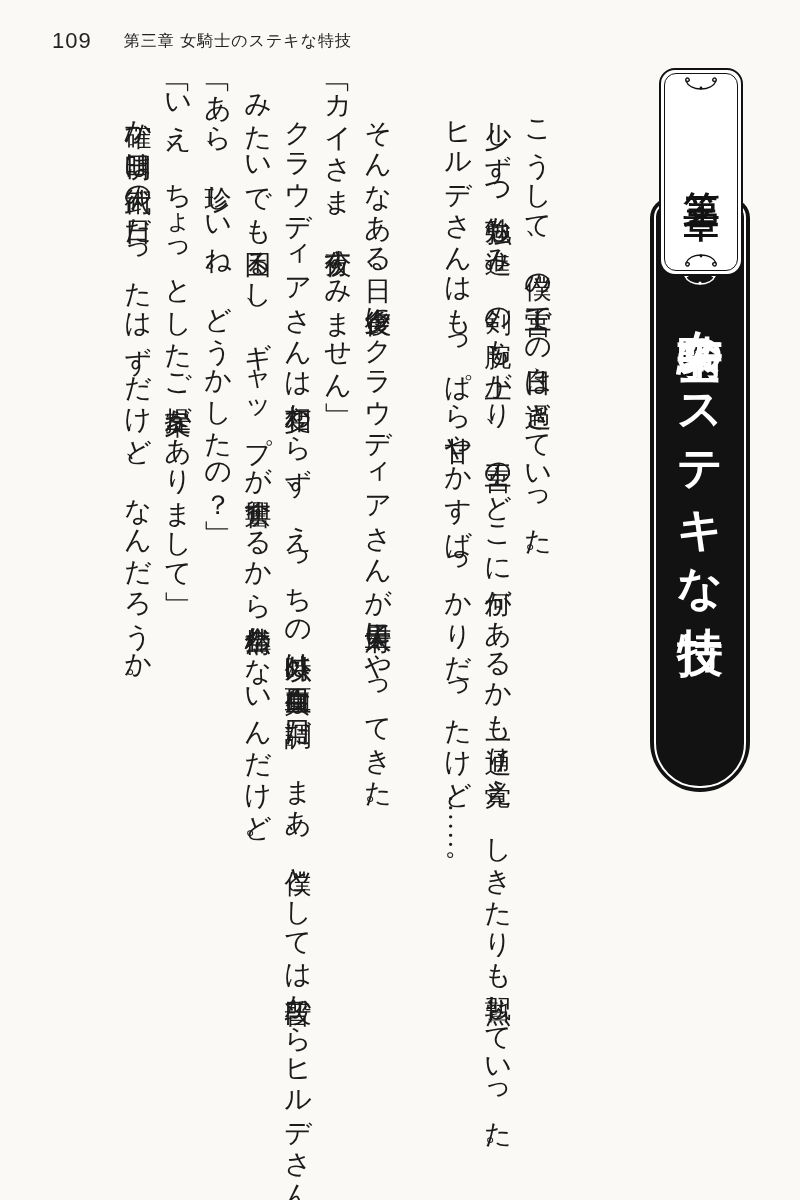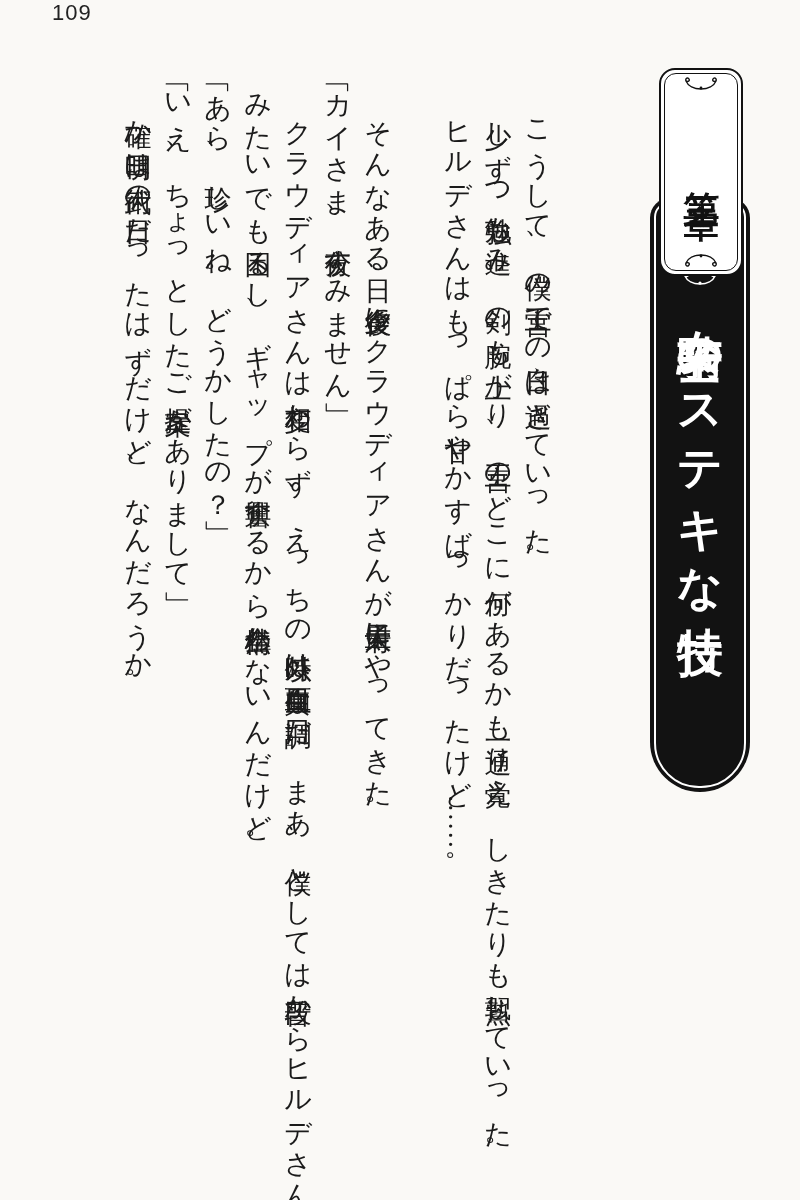--- a/index.html
+++ b/index.html
@@ -13,21 +13,21 @@
     height: 1200px;
     background: #faf9f6;
     overflow: hidden;
     color: #1a1a1a;
     font-family: "Liberation Serif", "DejaVu Serif", serif;
   }
 
   
   .running-header {
     position: absolute;
-    top: 0;
+    top: 28px;
     left: 52px;
     display: flex;
     align-items: center;
     gap: 32px;
     font-family: "Liberation Sans", "DejaVu Sans", sans-serif;
     color: #222;
   }
   .page-number {
     font-size: 22px;
     letter-spacing: 1px;
@@ -132,20 +132,21 @@
     margin-block-start: 40px;
   }
 </style>
 </head>
 <body>
 
 <div class="page">
 
   <header class="running-header">
     <span class="page-number">109</span>
+    <span class="running-title">第三章 女騎士のステキな特技</span>
   </header>
 
   <aside>
     <div class="chapter-pill">
       <div class="chapter-pill-border"></div>
       <svg class="flourish flourish-pill" width="56" height="14" viewBox="0 0 56 14">
         <path d="M28,12 C21,12 15,9 13,4 C12,1 15,0 16,2 C17,4 15,5 13,4 M28,12 C35,12 41,9 43,4 C44,1 41,0 40,2 C39,4 41,5 43,4" stroke="#ffffff" stroke-width="1.6" fill="none" stroke-linecap="round"></path>
         <circle cx="28" cy="11" r="1.6" fill="#ffffff"></circle>
       </svg>
       <div class="chapter-pill-title">女騎士のステキな特技</div>

